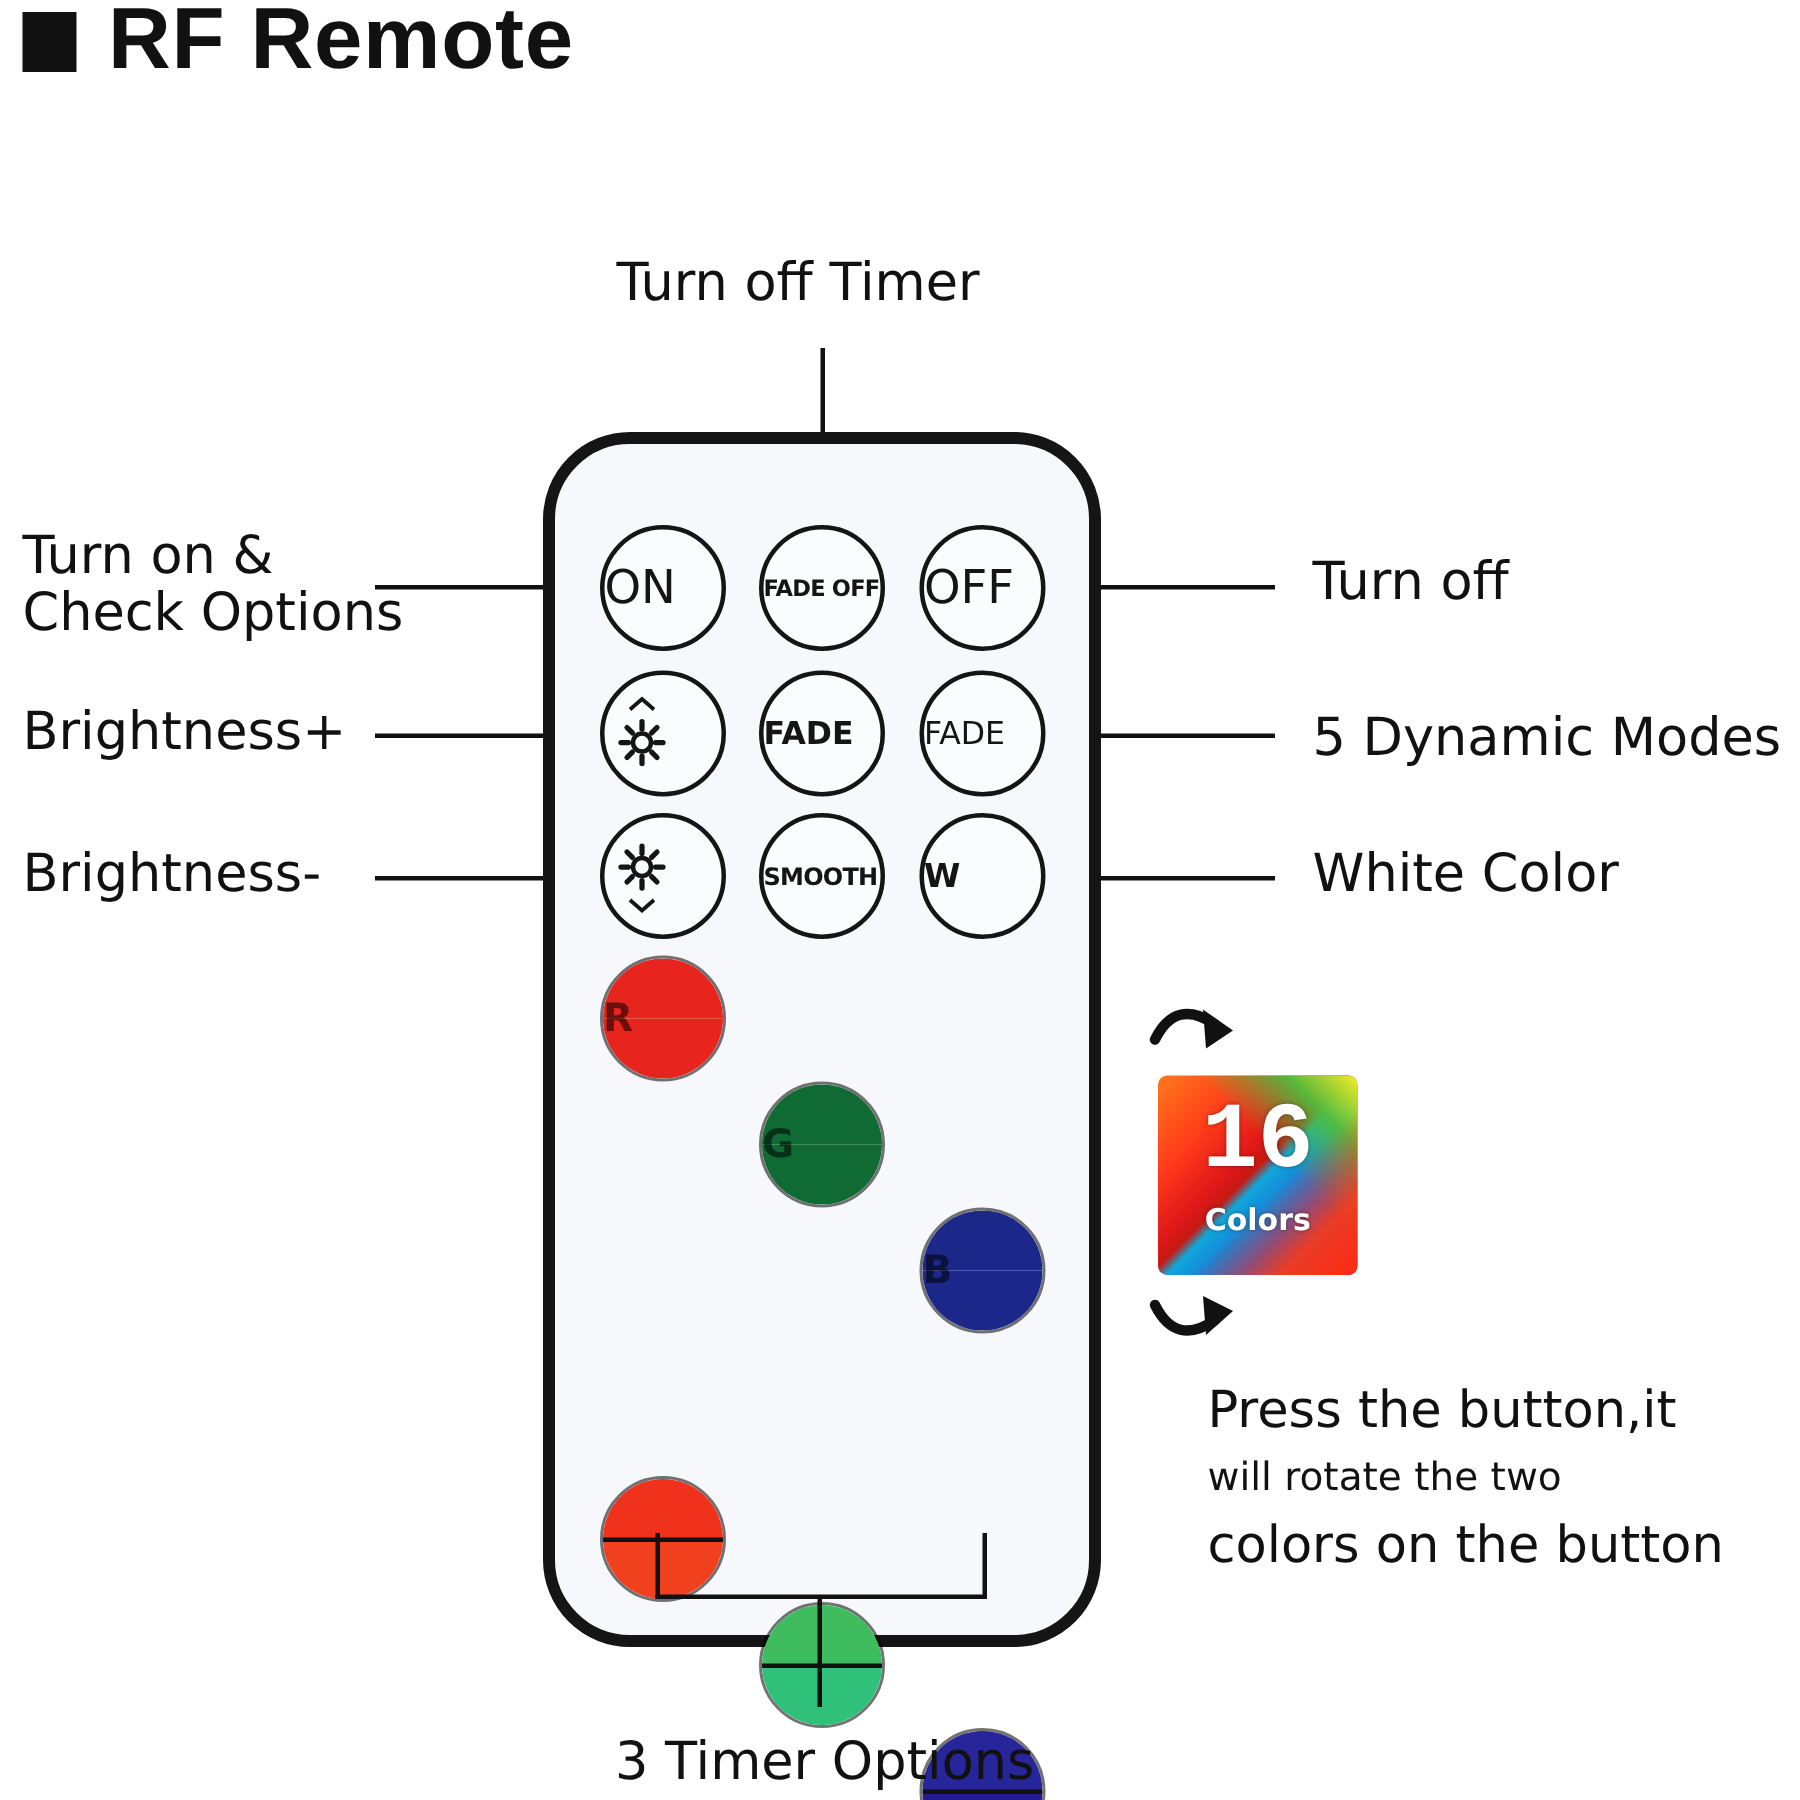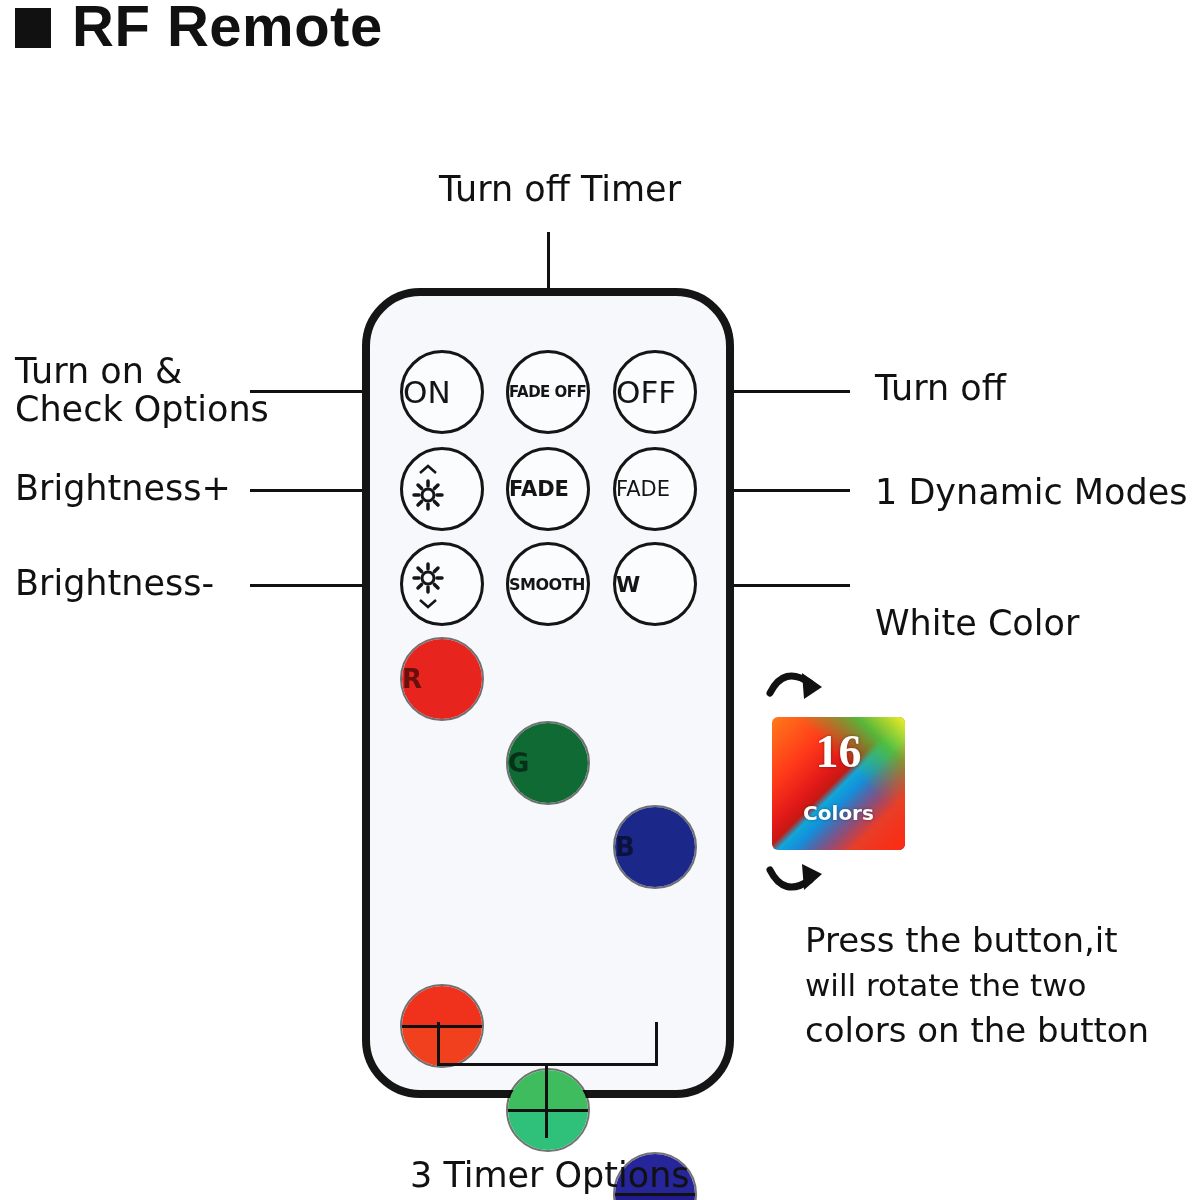--- a/index.html
+++ b/index.html
@@ -16,51 +16,51 @@
   .btn.color { border:2px solid rgba(0,0,0,0.55); overflow:hidden; position:relative; }
   .btn.color .t { font-weight:bold; font-size:26px; color:rgba(0,0,0,0.55); position:relative; }
   .half { position:absolute; left:0; width:100%; height:50%; }
   .half.top { top:0; } .half.bot { bottom:0; }
   .divider { position:absolute; left:0; top:50%; width:100%; height:3px; margin-top:-1px; background:#111; }
   .badge { left:772px; top:717px; width:133px; height:133px; border-radius:6px;
     background:linear-gradient(135deg,#ff7a1a 0%,#ff3b1a 25%,#e01818 42%,#c41a12 48%,#11a6d8 52%,#1763e0 70%,#2a1bd0 100%);
     overflow:hidden; }
   .badge-overlay { position:absolute; inset:0; background:linear-gradient(225deg,#f4ee26 0%,rgba(80,190,60,0.95) 18%,rgba(255,255,255,0) 40%); }
   .badge-overlay2 { position:absolute; inset:0; background:linear-gradient(315deg,#ff2a10 0%,rgba(255,60,20,0.9) 20%,rgba(255,255,255,0) 42%); }
-  .badge-num { position:absolute; left:0; right:0; top:8px; text-align:center; font-family:Liberation Serif, serif; font-weight:bold; font-size:46px; color:#fff; text-shadow:0 0 3px rgba(0,0,0,0.4); }
+  .badge-num { position:absolute; left:0; right:0; top:8px; text-align:center; font-family:Liberation Mono, monospace; font-weight:bold; font-size:62px; color:#fff; text-shadow:0 0 3px rgba(0,0,0,0.4); }
   .badge-word { position:absolute; left:0; right:0; top:84px; text-align:center; font-family:"DejaVu Sans", sans-serif; font-weight:bold; font-size:20px; color:#fff; text-shadow:0 0 3px rgba(0,0,0,0.4); }
   .arrow { font-size:46px; color:#111; line-height:46px; }
 </style>
 </head>
 <body>
 
 <div class="abs title-square"></div>
 <div class="abs title">RF Remote</div>
 
-<div class="abs label" style="left:439px;top:170px;">Turn off Timer</div>
+<div class="abs label" style="left:411px;top:170px;">Turn off Timer</div>
 <div class="abs line" style="left:547px;top:232px;width:3px;height:120px;"></div>
 
 <div class="abs label" style="left:15px;top:352px;">Turn on &amp;</div>
 <div class="abs label" style="left:15px;top:390px;">Check Options</div>
 <div class="abs line" style="left:250px;top:390px;width:152px;height:3px;"></div>
 
 <div class="abs label" style="left:15px;top:469px;">Brightness+</div>
 <div class="abs line" style="left:250px;top:489px;width:152px;height:3px;"></div>
 
 <div class="abs label" style="left:15px;top:564px;">Brightness-</div>
 <div class="abs line" style="left:250px;top:584px;width:152px;height:3px;"></div>
 
 <div class="abs line" style="left:692px;top:390px;width:158px;height:3px;"></div>
 <div class="abs label" style="left:875px;top:369px;">Turn off</div>
 
 <div class="abs line" style="left:692px;top:489px;width:158px;height:3px;"></div>
-<div class="abs label" style="left:875px;top:473px;">1 Dynamic Modes</div>
+<div class="abs label" style="left:875px;top:473px;">5 Dynamic Modes</div>
 
 <div class="abs line" style="left:692px;top:584px;width:158px;height:3px;"></div>
-<div class="abs label" style="left:875px;top:564px;margin-top:40px;">White Color</div>
+<div class="abs label" style="left:875px;top:564px;">White Color</div>
 
 <div class="abs remote"></div>
 
 <div class="abs btn outline" style="left:400px;top:350px;">
   <span class="t" style="font-size:31px;">ON</span>
 </div>
 <div class="abs btn outline" style="left:506px;top:350px;">
   <span class="t" style="font-size:15px;font-weight:bold;letter-spacing:-0.5px;">FADE OFF</span>
 </div>
 <div class="abs btn outline" style="left:613px;top:350px;">
@@ -168,14 +168,14 @@
   <div class="badge-word">Colors</div>
 </div>
 <div class="abs arrow" style="left:764px;top:858px;">
   <svg width="60" height="42" viewBox="0 0 60 42">
       <path d="M6,12 Q20,40 46,22" fill="none" stroke="#111" stroke-width="7" stroke-linecap="round"></path>
       <polygon points="38,6 58,16 40,32" fill="#111"></polygon>
     </svg>
 </div>
 
 <div class="abs label" style="left:805px;top:918px;font-size:34px;line-height:45px;">Press the button,it</div>
-<div class="abs label" style="left:805px;top:963px;font-size:31px;line-height:45px;">will rotate the two</div>
+<div class="abs label" style="left:805px;top:963px;font-size:26px;line-height:45px;">will rotate the two</div>
 <div class="abs label" style="left:805px;top:1008px;font-size:34px;line-height:45px;text-align:right;">colors on the button</div>
 
 </body></html>

